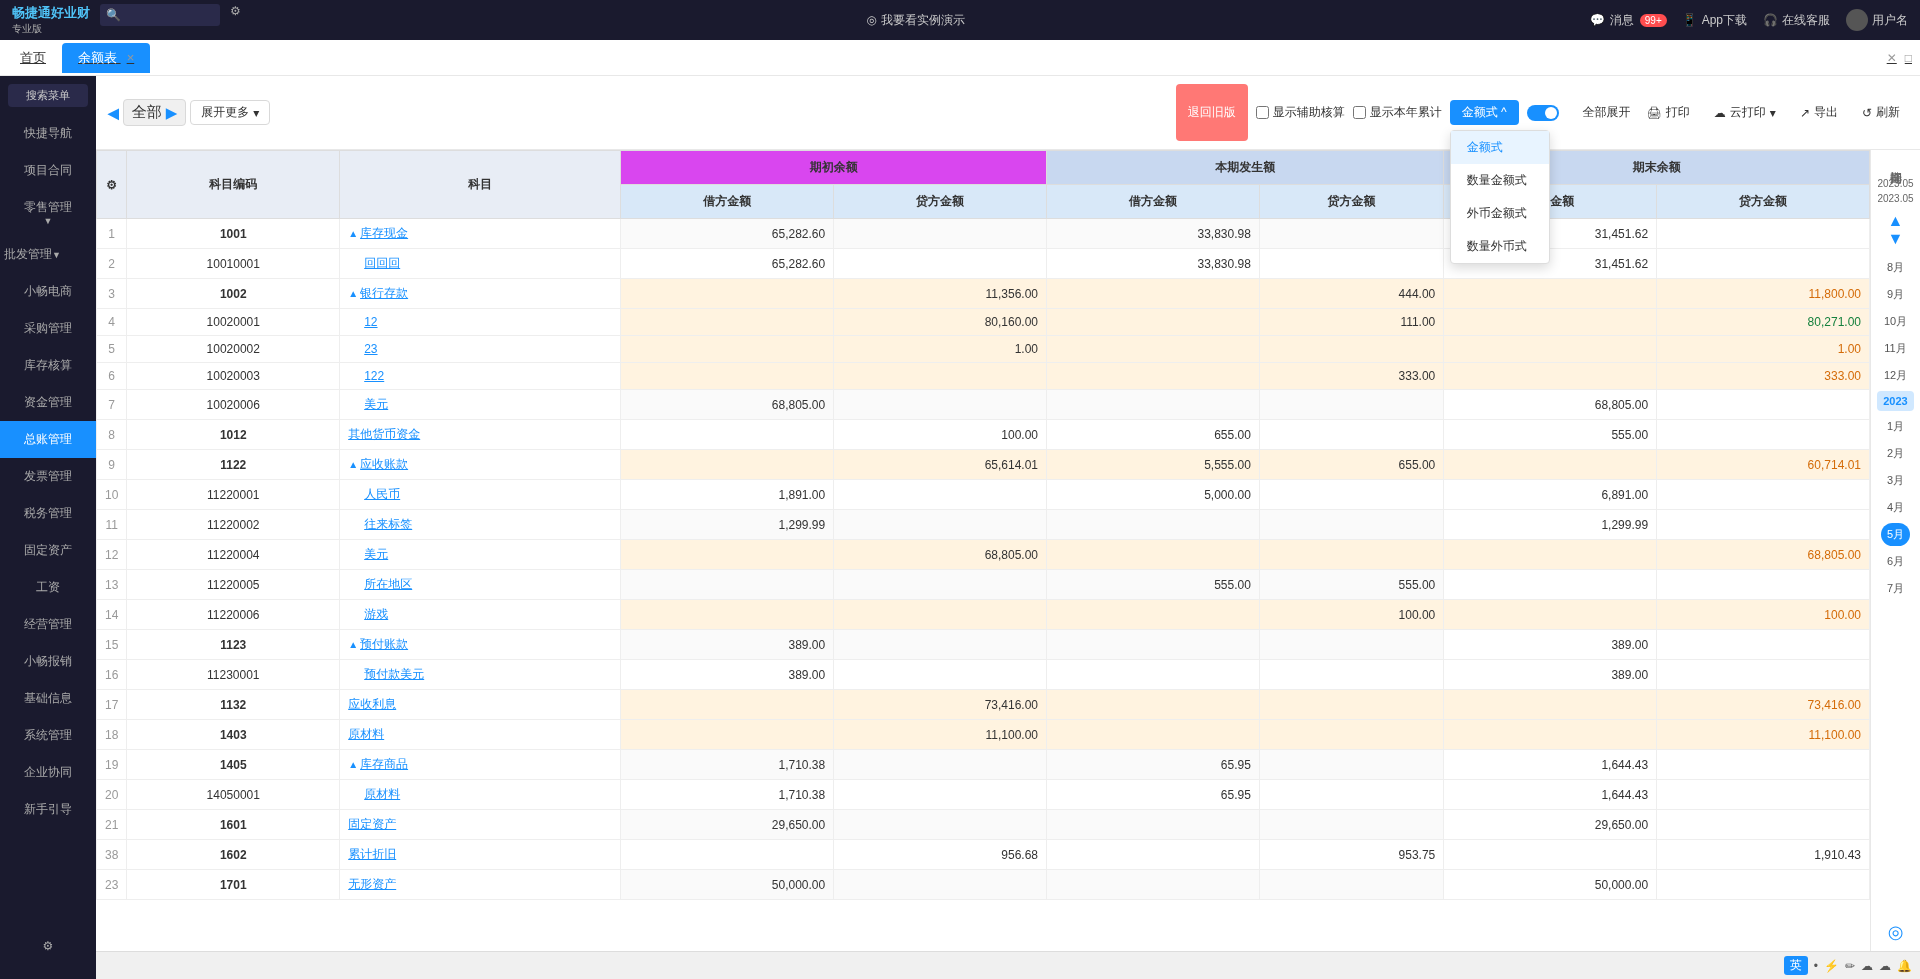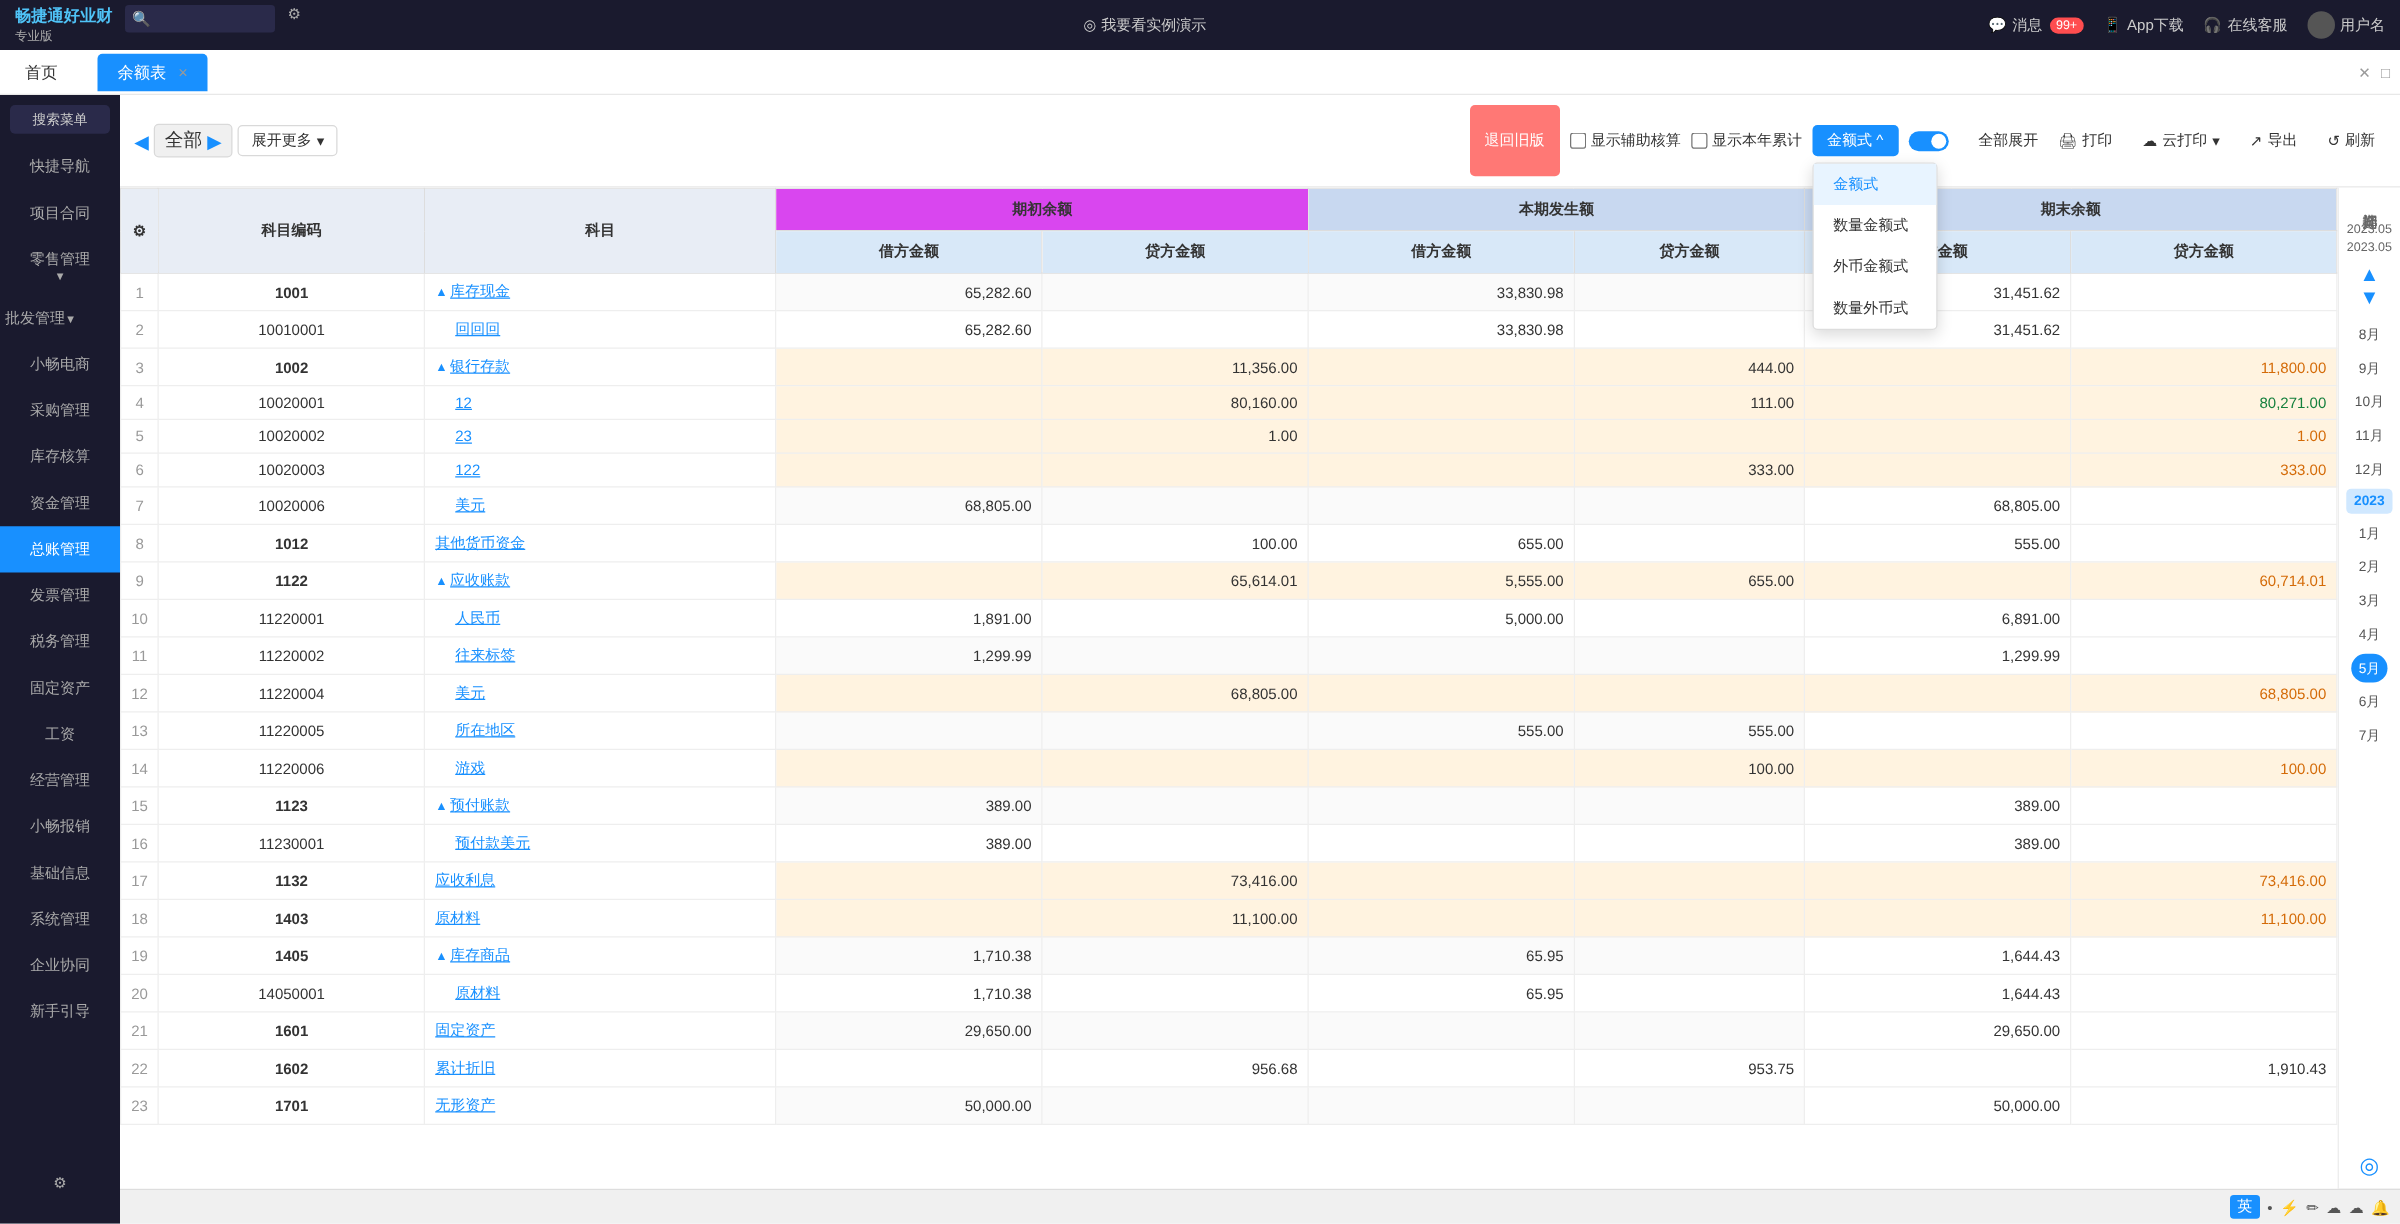--- a/index.html
+++ b/index.html
@@ -9,21 +9,21 @@
     .top-bar { height: 40px; background: #1a1a2e; display: flex; align-items: center; justify-content: space-between; padding: 0 12px; color: #ccc; }
     .top-bar-left { display: flex; align-items: flex-start; gap: 10px; }
     .top-bar-logo { color: #4fc3f7; font-size: 13px; font-weight: bold; }
     .top-bar-logo-sub { font-size: 10px; color: #aaa; }
     .top-bar-center { display: flex; align-items: center; gap: 16px; font-size: 12px; }
     .top-bar-right { display: flex; align-items: center; gap: 16px; font-size: 12px; }
     .badge { background: #ff4d4f; color: white; border-radius: 10px; padding: 1px 5px; font-size: 10px; margin-left: 2px; }
     .top-bar-icon-group { display: flex; align-items: center; gap: 4px; cursor: pointer; color: #ccc; }
 
     
-    .tab-bar { height: 36px; background: #fff; border-bottom: 1px solid #e8e8e8; display: flex; align-items: center; padding: 0 8px; gap: 20px; }
+    .tab-bar { height: 36px; background: #fff; border-bottom: 1px solid #e8e8e8; display: flex; align-items: center; padding: 0 8px; gap: 4px; text-decoration: underline; }
     .tab-item { padding: 6px 16px; border-radius: 4px 4px 0 0; font-size: 13px; cursor: pointer; color: #666; }
     .tab-item.active { background: #1890ff; color: white; }
     .tab-item .close-btn { margin-left: 6px; color: #999; }
     .tab-home { color: #333; padding: 6px 12px; }
 
     
     .main-layout { display: flex; height: calc(100vh - 40px - 36px); }
 
     
     .sidebar { width: 96px; background: #1a1a2e; color: #ccc; display: flex; flex-direction: column; align-items: center; padding: 8px 0; overflow-y: auto; }
@@ -477,21 +477,21 @@
       <td class="account-code" style="font-weight:bold;">1601</td>
       <td class="account-name" style=""><a>固定资产</a></td>
       <td class="num-right" style="background:#fafafa;">29,650.00</td>
       <td class="num-right" style="background:#fafafa;"></td>
       <td class="num-right" style="background:#fafafa;"></td>
       <td class="num-right" style="background:#fafafa;"></td>
       <td class="num-right" style="">29,650.00</td>
       <td class="num-right" style=""></td>
     </tr>
               <tr>
-      <td class="row-num">22</td>
+      <td class="row-num">38</td>
       <td class="account-code" style="font-weight:bold;">1602</td>
       <td class="account-name" style=""><a>累计折旧</a></td>
       <td class="num-right" style=""></td>
       <td class="num-right" style="">956.68</td>
       <td class="num-right" style=""></td>
       <td class="num-right" style="">953.75</td>
       <td class="num-right" style=""></td>
       <td class="num-right" style="">1,910.43</td>
     </tr>
               <tr>

